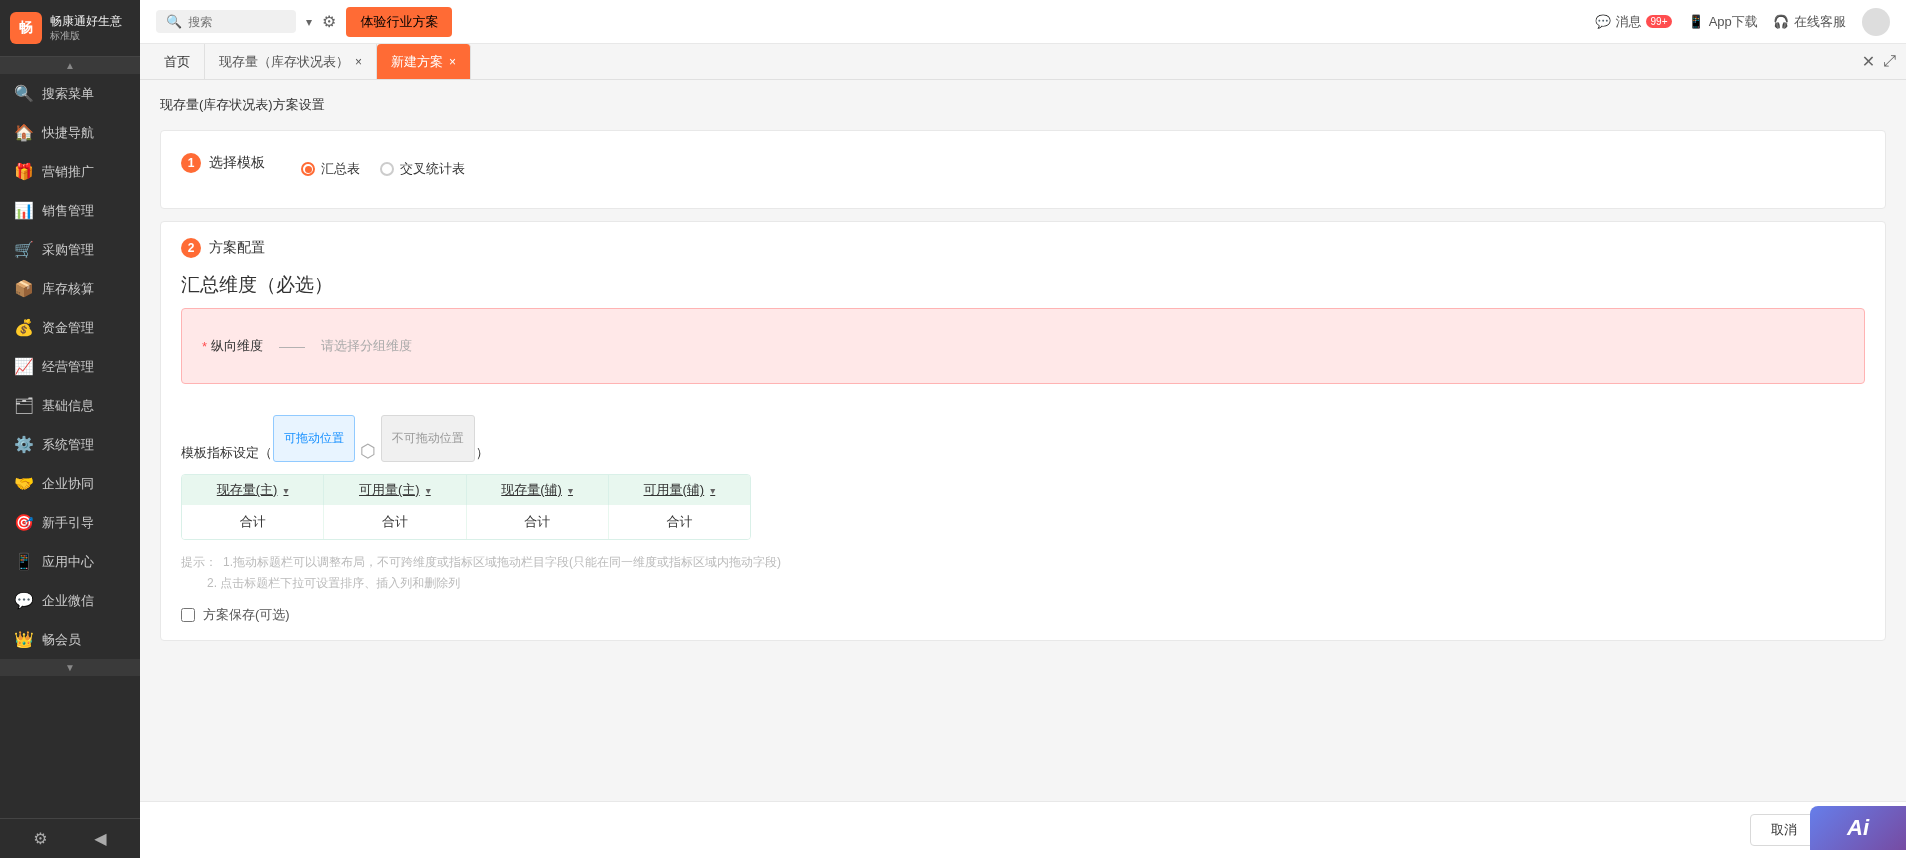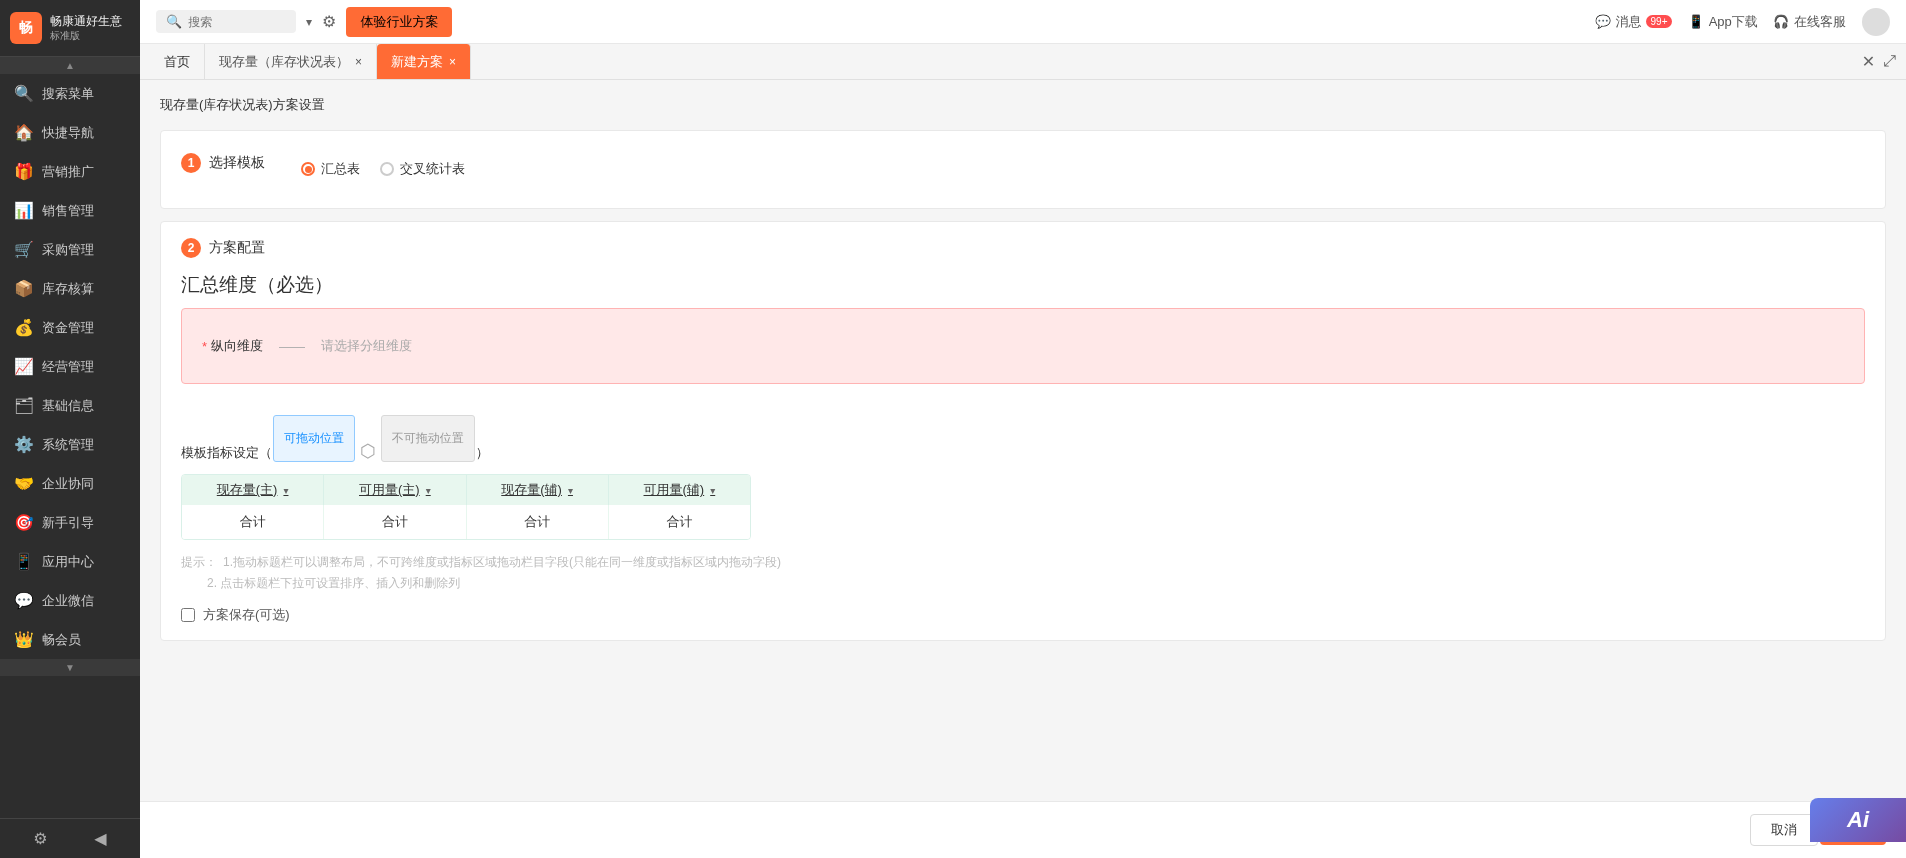--- a/index.html
+++ b/index.html
@@ -383,21 +383,21 @@
       border: none;
       padding: 6px 20px;
       border-radius: 4px;
       cursor: pointer;
       font-size: 13px;
     }
 
     
     .ai-badge {
       position: fixed;
-      bottom: 16px;
+      bottom: 8px;
       right: 0;
       width: 96px;
       height: 44px;
       background: linear-gradient(135deg, #667eea, #764ba2);
       border-radius: 8px 0 0 0;
       display: flex;
       align-items: center;
       justify-content: center;
       color: white;
       font-size: 22px;

